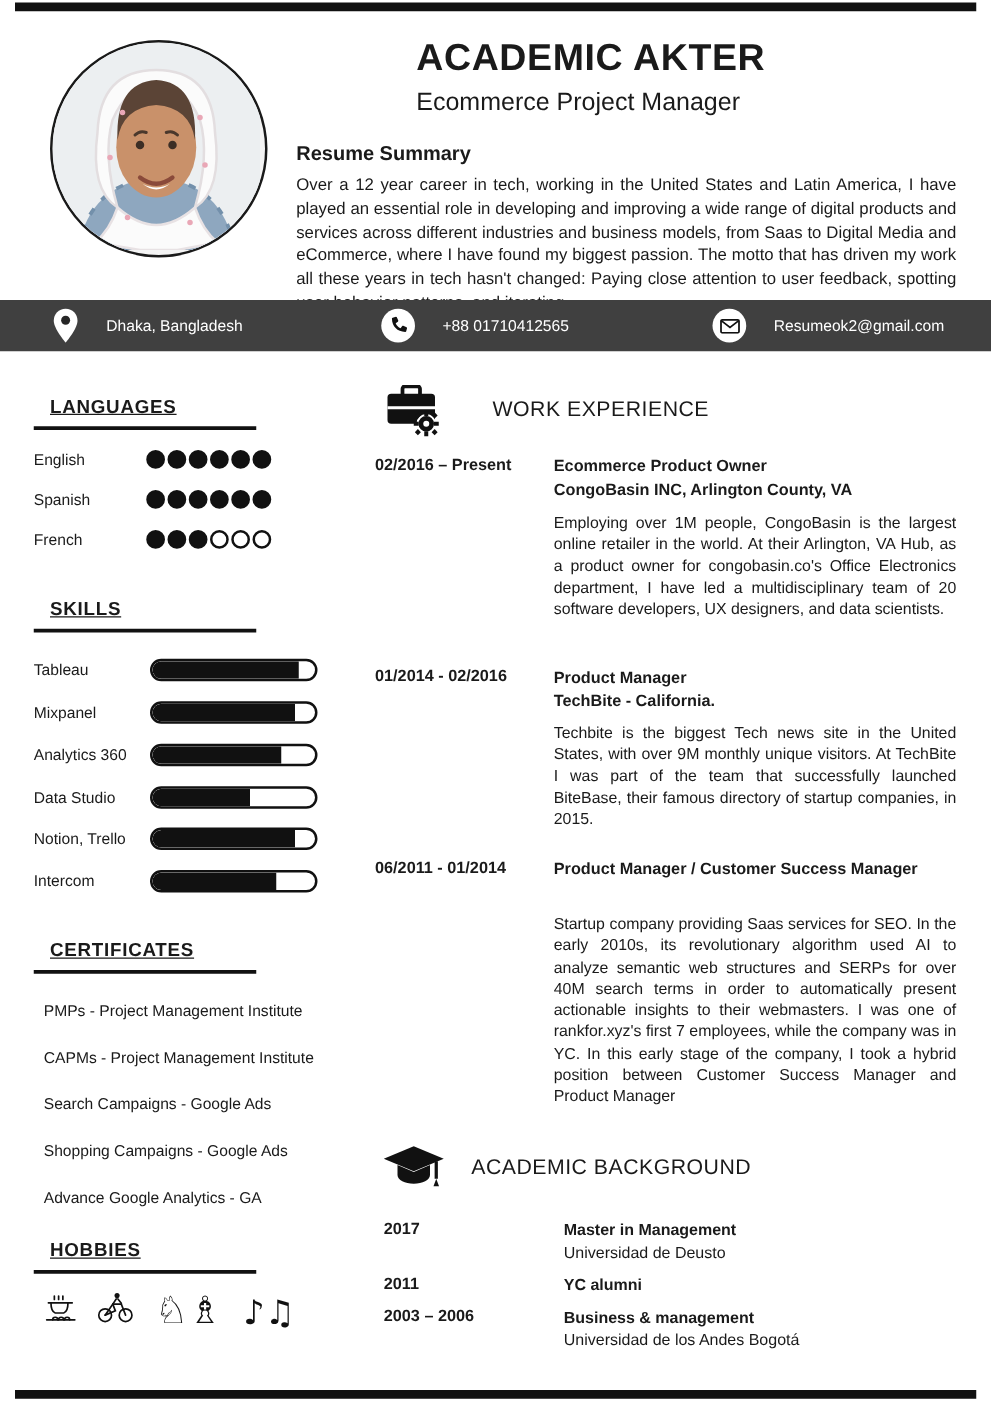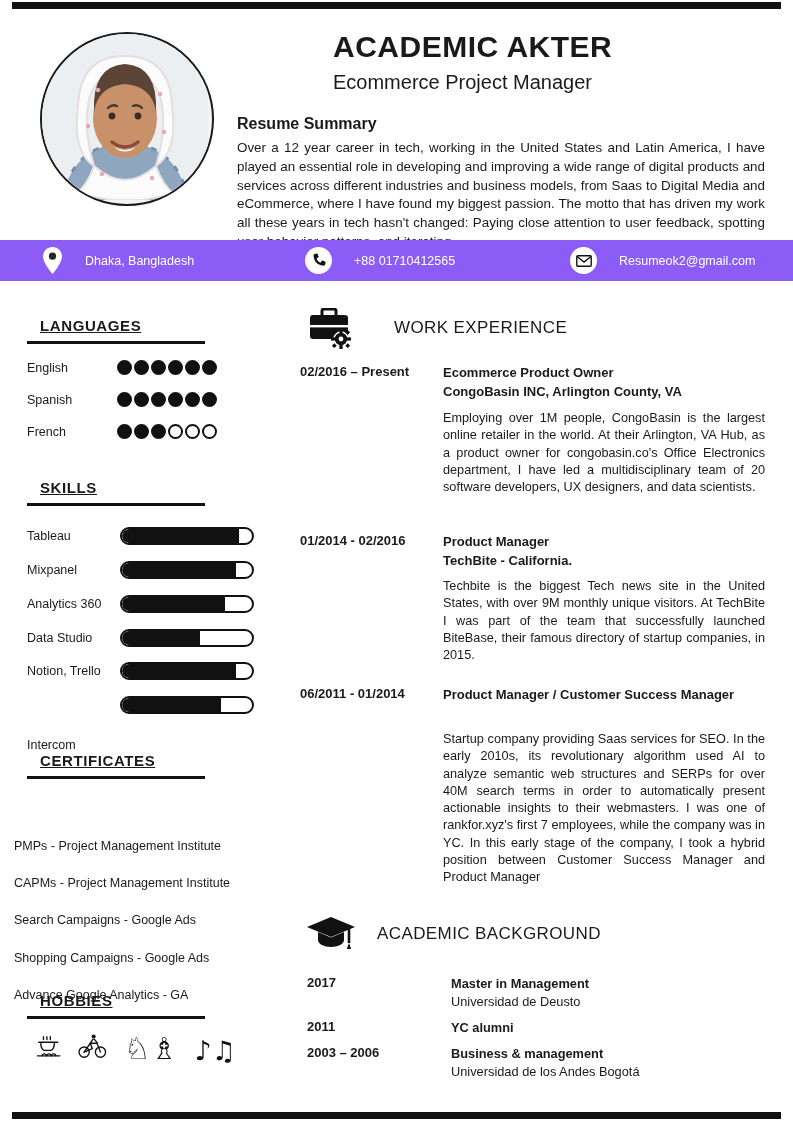--- a/index.html
+++ b/index.html
@@ -9,36 +9,36 @@
   .accent-bar{position:absolute;left:12px;right:12px;height:7px;background:#111;}
   
   .photo-ring{position:absolute;left:40px;top:32px;width:170px;height:170px;border:2px solid #1a1a1a;
               border-radius:50%;overflow:hidden;background:#f4f4f4;}
   .name{position:absolute;left:333px;top:30px;font-size:30px;font-weight:bold;letter-spacing:.5px;}
   .subtitle{position:absolute;left:333px;top:71px;font-size:20px;}
   .summary-h{position:absolute;left:237px;top:115px;font-size:16px;font-weight:bold;}
   .summary-p{position:absolute;left:237px;top:139px;width:528px;font-size:13.4px;line-height:18.8px;
              text-align:justify;}
   
-  .contact-bar{position:absolute;left:0;top:240px;width:793px;height:41px;background:#8b5cf6;}
+  .contact-bar{position:absolute;left:0;top:240px;width:793px;height:41px;background:#404040;}
   .contact-item{position:absolute;top:0;height:41px;display:flex;align-items:center;gap:22px;color:#fff;
                 font-size:12.5px;}
   .white-circle{width:27px;height:27px;border-radius:50%;background:#fff;display:flex;align-items:center;
                 justify-content:center;}
   
   .sec-h{position:absolute;left:40px;font-size:15px;font-weight:bold;letter-spacing:.6px;text-decoration:underline;}
   .sec-rule{position:absolute;left:27px;width:178px;height:2.5px;background:#111;}
   .row-label{position:absolute;left:27px;font-size:12.5px;}
   .dots{position:absolute;left:117px;display:flex;gap:2px;}
   .dot{width:15px;height:15px;border-radius:50%;border:2px solid #111;box-sizing:border-box;background:#fff;}
   .dot.on{background:#111;}
   .pill{position:absolute;left:120px;width:130px;height:14px;border:2px solid #111;border-radius:9px;
         background:#fff;overflow:hidden;}
   .pill .fill{position:absolute;left:0;top:0;bottom:0;background:#111;border-radius:7px 0 0 7px;}
-  .cert{position:absolute;left:14px;font-size:12.5px;white-space:nowrap;margin-top:37px;}
+  .cert{position:absolute;left:35px;font-size:12.5px;white-space:nowrap;}
   .hobby-row{position:absolute;left:36px;top:1028px;width:200px;display:flex;align-items:flex-end;gap:17px;}
   .glyph{font-family:"DejaVu Sans",sans-serif;color:#111;line-height:1;}
   
   .main-h{position:absolute;font-size:17px;font-weight:normal;letter-spacing:.4px;}
   .job-date{position:absolute;left:300px;width:140px;font-size:13px;font-weight:bold;}
   .job-head{position:absolute;left:443px;width:322px;font-size:13px;font-weight:bold;line-height:18.5px;}
   .job-desc{position:absolute;left:443px;width:322px;font-size:12.7px;line-height:17.3px;text-align:justify;}
   .acad-date{position:absolute;left:307px;width:130px;font-size:13px;font-weight:bold;}
   .acad-body{position:absolute;left:451px;width:312px;font-size:12.8px;line-height:18px;}
   .acad-body .t{font-weight:bold;}
@@ -151,21 +151,21 @@
       <div class="fill" style="width: 79%;"></div>
     </div>
   <div class="row-label" style="top:631px">Data Studio</div>
   <div class="pill" style="top:629px">
       <div class="fill" style="width: 60%;"></div>
     </div>
   <div class="row-label" style="top:664px">Notion, Trello</div>
   <div class="pill" style="top:662px">
       <div class="fill" style="width: 88%;"></div>
     </div>
-  <div class="row-label" style="top:738px">Intercom</div>
+  <div class="row-label" style="top:698px">Intercom</div>
   <div class="pill" style="top:696px">
       <div class="fill" style="width: 76%;"></div>
     </div>
 
   <div class="sec-h" style="top:752px">CERTIFICATES</div>
   <div class="sec-rule" style="top:776px"></div>
   <div class="cert" style="top:802px">PMPs - Project Management Institute</div>
   <div class="cert" style="top:839px">CAPMs - Project Management Institute</div>
   <div class="cert" style="top:876px">Search Campaigns - Google Ads</div>
   <div class="cert" style="top:914px">Shopping Campaigns - Google Ads</div>

